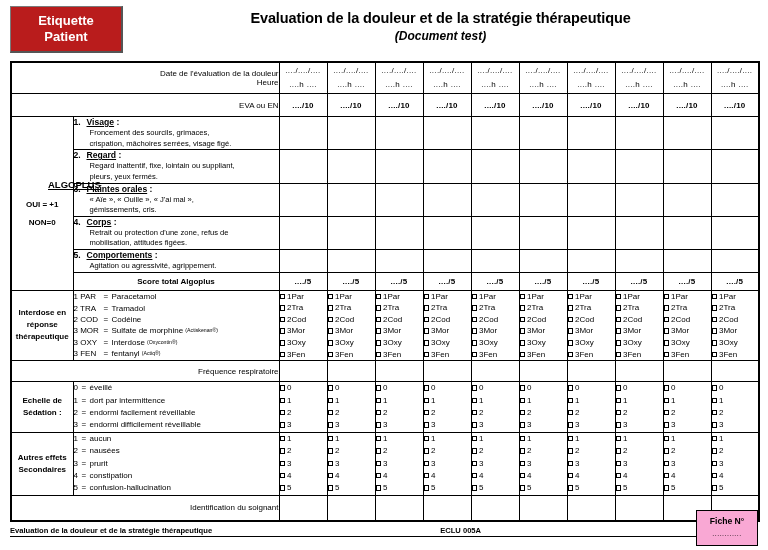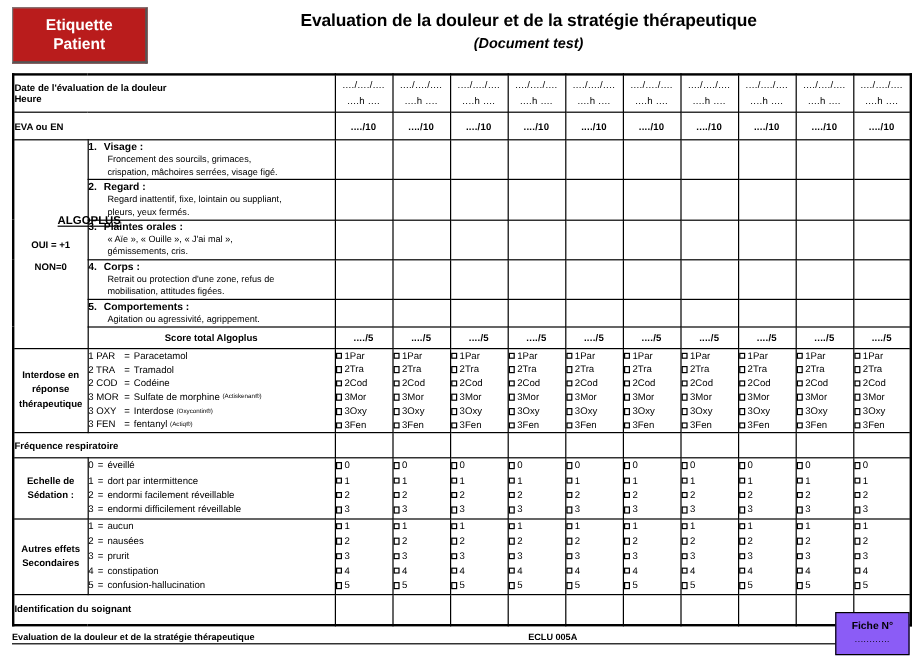--- a/index.html
+++ b/index.html
@@ -92,22 +92,22 @@
     border: 1px solid #000;
     padding: 0;
     vertical-align: middle;
     font-size: 8px;
   }
   .col-data { width: 48px; }
 
   .cell-center { text-align: center; }
   .lbl-big {
     font-size: 11px;
-    font-weight: bold;
-    text-align: left;
+    font-weight: normal;
+    text-align: right;
   }
   .lbl-med {
     font-size: 10px;
     font-weight: bold;
     text-align: center;
   }
 
   .datetime-cell {
     text-align: center;
     font-size: 7px;
@@ -149,20 +149,21 @@
   }
   .crit-head {
     font-size: 8.6px;
     font-weight: bold;
   }
   .crit-num {
     display: inline-block;
     width: 13px;
   }
   .crit-name {
+    text-decoration: underline;
   }
   .crit-desc {
     font-size: 7.6px;
     line-height: 1.4;
     padding-left: 16px;
     margin-top: 1px;
   }
 
   
   .interdose-label {
@@ -256,21 +257,21 @@
     white-space: nowrap;
   }
   .fiche {
     position: absolute;
     right: 0;
     top: -16px;
     width: 62px;
     height: 36px;
     border: 1px solid #000;
     text-align: center;
-    background: #8b5cf6;
+    background: #f9a8d4;
     box-sizing: border-box;
   }
   .fiche-ttl {
     font-size: 8.6px;
     font-weight: bold;
     margin-top: 5px;
   }
   .fiche-dots {
     font-size: 7px;
     letter-spacing: 0.5px;

